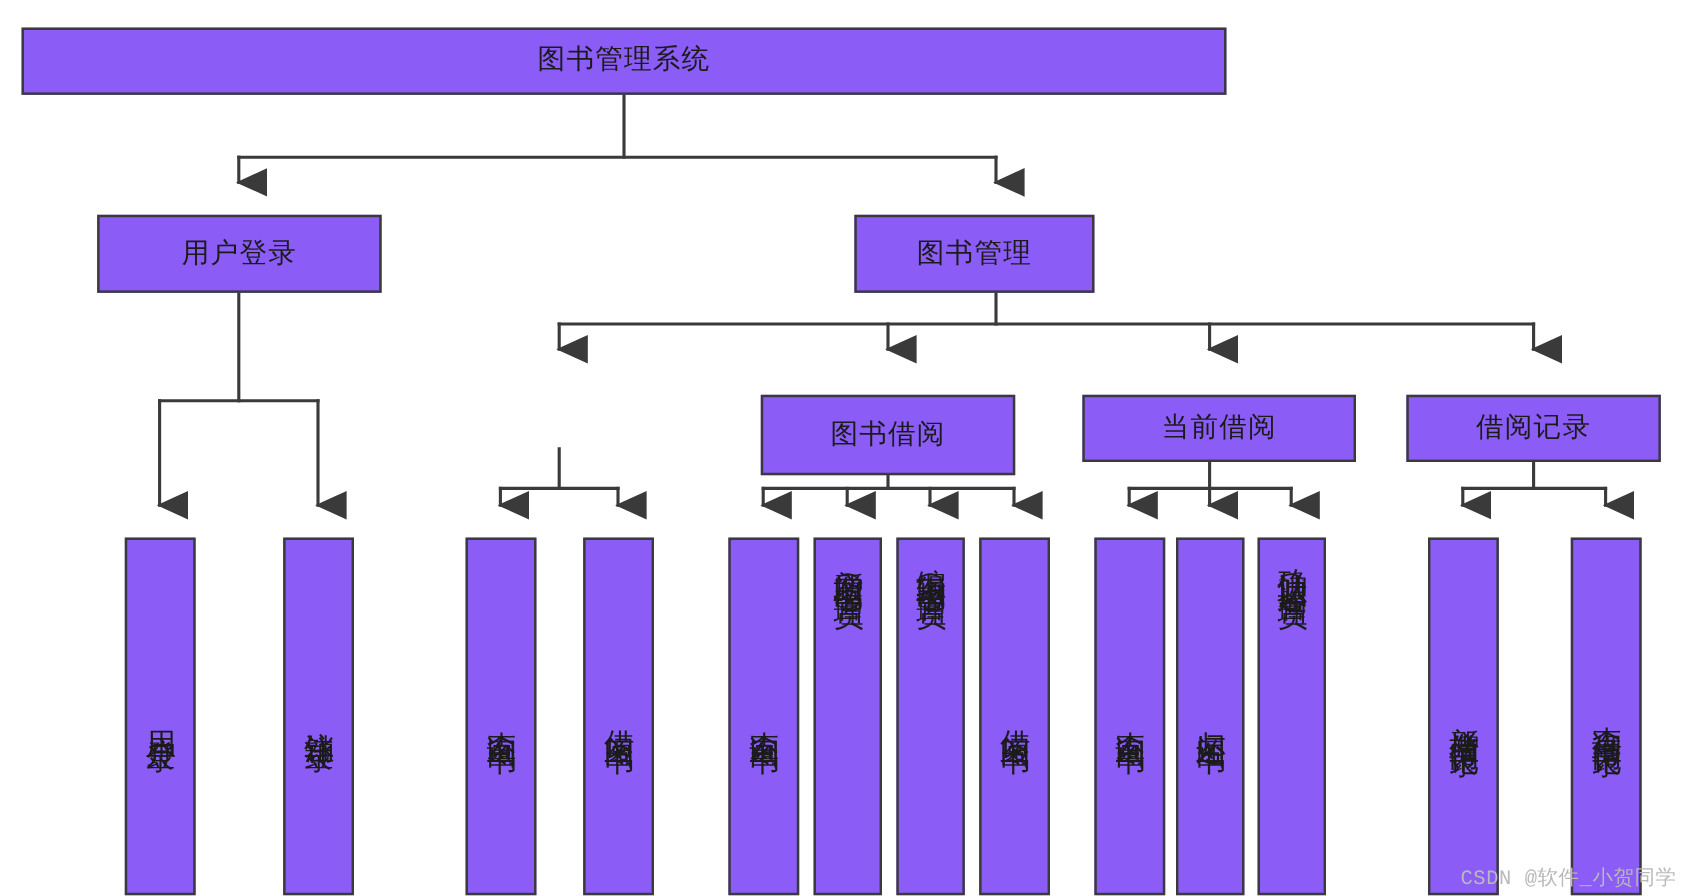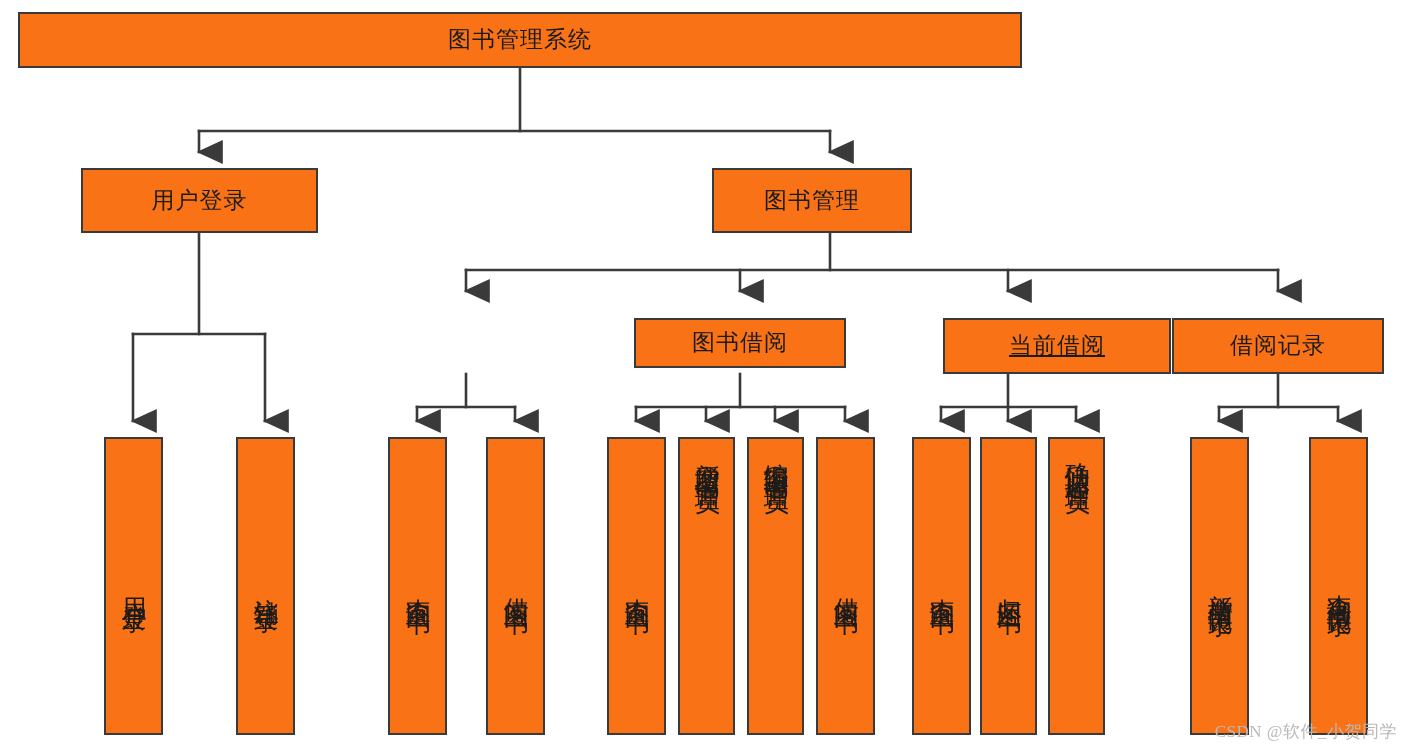--- a/index.html
+++ b/index.html
@@ -21,26 +21,27 @@
     position: absolute;
     left: 0;
     top: 0;
     width: 1405px;
     height: 747px;
     pointer-events: none;
   }
   .node {
     position: absolute;
     box-sizing: border-box;
-    background: #f97316;
+    background: #8b5cf6;
     border: 2.5px solid #3a3a3a;
     display: flex;
     align-items: center;
     justify-content: center;
     color: #1b1b1b;
+    margin-top: 11px;
   }
   .node.horiz .label {
     font-size: 23px;
     line-height: 1.1;
     letter-spacing: 1px;
     white-space: nowrap;
   }
   .node.root .label {
     font-size: 23px;
     letter-spacing: 1px;
@@ -64,21 +65,21 @@
     padding-top: 0;
   }
   .watermark {
     position: absolute;
     right: 8px;
     bottom: 4px;
     font-size: 17px;
     color: #b9b9b9;
     letter-spacing: 0.5px;
     white-space: nowrap;
-    font-family: Liberation Serif, serif;
+    font-family: Liberation Mono, monospace;
   }
 </style>
 </head>
 <body>
 
 <div id="canvas">
 
   <svg class="links" viewBox="0 0 1405 747" xmlns="http://www.w3.org/2000/svg">
     <defs>
       <marker id="arrow" viewBox="0 0 12 12" refX="6" refY="10" markerWidth="11" markerHeight="11" orient="auto-start-reverse">
@@ -133,24 +134,24 @@
     <span class="label">图书管理系统</span>
   </div>
 
   <div class="node horiz" style="left:81px; top:168px; width:237px; height:65px;">
     <span class="label">用户登录</span>
   </div>
   <div class="node horiz" style="left:712px; top:168px; width:200px; height:65px;">
     <span class="label">图书管理</span>
   </div>
 
-  <div class="node horiz" style="left:634px; top:318px; width:212px; height:50px;">
+  <div class="node horiz" style="left:634px; top:318px; width:212px; height:67px;">
     <span class="label">图书借阅</span>
   </div>
-  <div class="node horiz" style="left:943px; top:318px; width:228px; height:56px;text-decoration:underline;">
+  <div class="node horiz" style="left:902px; top:318px; width:228px; height:56px;">
     <span class="label">当前借阅</span>
   </div>
   <div class="node horiz" style="left:1172px; top:318px; width:212px; height:56px;">
     <span class="label">借阅记录</span>
   </div>
 
   <div class="node vert centered" style="left:104px; top:437px; width:59px; height:298px;">
     <span class="label">用户登录</span>
   </div>
   <div class="node vert centered" style="left:236px; top:437px; width:59px; height:298px;">

